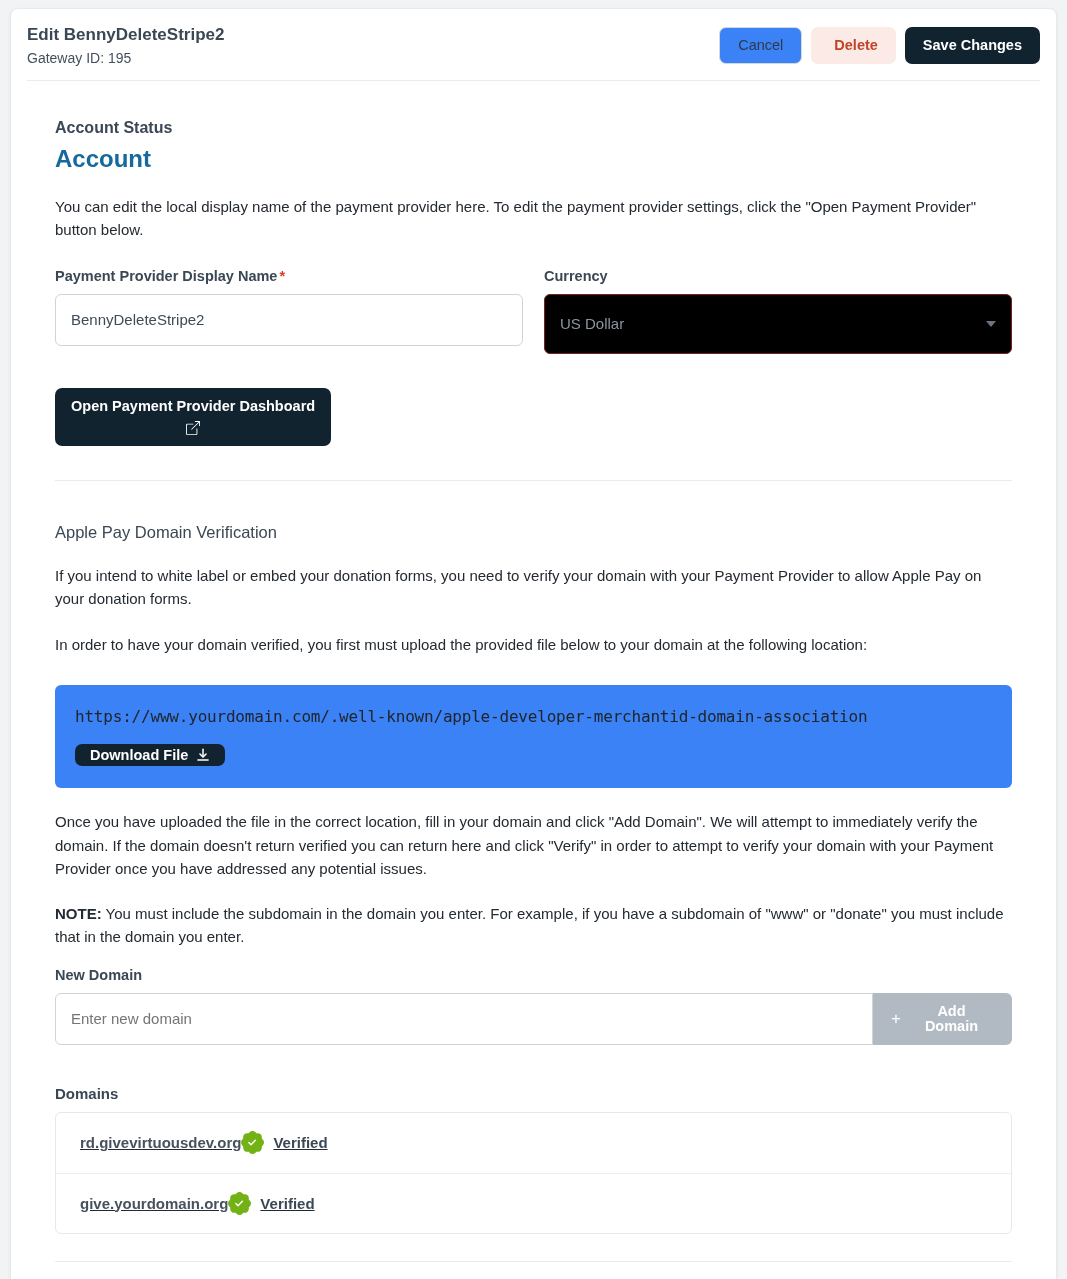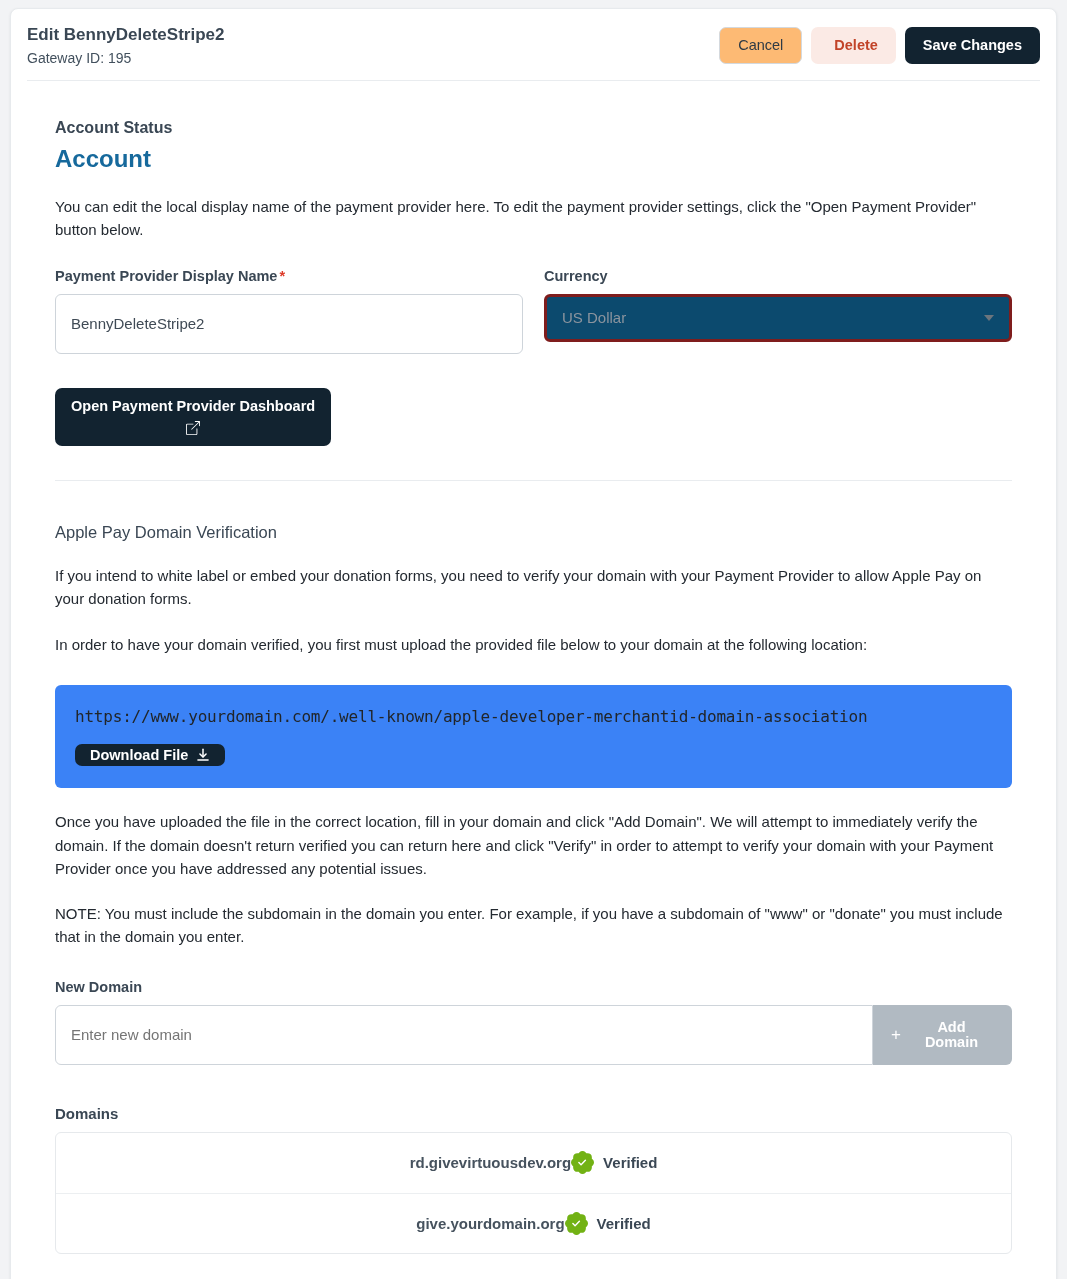--- a/index.html
+++ b/index.html
@@ -28,84 +28,84 @@
   }
   .hdr-title { font-size: 17px; font-weight: bold; color: #3a4754; }
   .hdr-sub { font-size: 14px; color: #42505d; margin-top: 5px; }
   .hdr-actions { display: flex; gap: 9px; }
   .btn {
     border: none; cursor: pointer; border-radius: 7px;
     font-family: "Liberation Sans", sans-serif;
     font-size: 14.5px; padding: 10px 18px; line-height: 1;
     display: inline-flex; align-items: center; gap: 8px;
   }
-  .btn-outline { background: #fdba74; border: 1px solid #d4d9de; color: #2e3a45; }
+  .btn-outline { background: #3b82f6; border: 1px solid #d4d9de; color: #2e3a45; }
   .btn-danger-soft { background: #fbeae5; color: #c24328; font-weight: bold; padding-left: 23px; }
   .btn-dark { background: #122330; color: #ffffff; font-weight: bold; }
   .hdr-divider { border: none; border-top: 1px solid #e9ecef; margin: 0 16px; }
   
   .card-body { padding: 38px 44px 0 44px; flex: 1; }
   .section-label { font-size: 16px; font-weight: bold; color: #3a4754; }
   .status-value { font-size: 24px; font-weight: bold; color: #16699c; margin-top: 8px; }
   p.copy { font-size: 15px; line-height: 1.55; color: #242a31; margin-top: 22px; }
   
   .form-row { display: grid; grid-template-columns: 1fr 1fr; column-gap: 21px; margin-top: 26px; }
   .field-label { font-size: 14.5px; font-weight: bold; color: #3a4754; display: block; }
   .req { color: #dd3b2a; margin-left: 2px; }
   .text-input {
-    margin-top: 10px; width: 100%; height: 60px;
+    margin-top: 10px; width: 100%; height: 52px;
     border: 1px solid #ced4da; border-radius: 6px;
     padding: 0 15px; font-size: 15px; color: #3f4a55;
     font-family: "Liberation Sans", sans-serif;
     background: #fff; outline: none;
   }
   .select-disabled {
-    margin-top: 10px; width: 100%; height: 48px;
-    border: 3px solid #7f1d1d; border-radius: 6px;
-    background: #0c4a6e; color: #8b949e; font-size: 15px;
+    margin-top: 10px; width: 100%; height: 60px;
+    border: 1px solid #7f1d1d; border-radius: 6px;
+    background: #000000; color: #8b949e; font-size: 15px;
     display: flex; align-items: center; justify-content: space-between;
     padding: 0 15px; cursor: default;
   }
   .caret-down {
     width: 0; height: 0; border-left: 5px solid transparent;
     border-right: 5px solid transparent; border-top: 6px solid #6c757d;
   }
   .dashboard-btn { margin-top: 34px; padding: 11px 16px; flex-direction: column; }
   .divider { border: none; border-top: 1px solid #e9ecef; margin: 34px 0 0 0; }
   
   .ap-heading { font-size: 16.5px; font-weight: normal; color: #3a4754; margin-top: 42px; }
   .code-block {
     background: #3b82f6; border-radius: 6px;
     margin-top: 29px; padding: 22px 20px 22px 20px;
   }
   .code-url {
     font-family: "DejaVu Sans Mono", monospace;
     font-size: 16px; color: #212529; letter-spacing: -0.2px;
   }
   .download-btn { margin-top: 18px; padding: 4px 15px; }
-  .note-strong { font-weight: normal; }
-  
-  .nd-label { margin-top: 30px; }
+  .note-strong { font-weight: bold; }
+  
+  .nd-label { margin-top: 18px; }
   .input-group { display: flex; margin-top: 10px; }
   .input-group .text-input {
     margin-top: 0; flex: 1;
     border-top-right-radius: 0; border-bottom-right-radius: 0;
   }
   .add-domain-btn {
     background: #b1bac2; color: #ffffff; font-weight: bold;
     border-radius: 0 6px 6px 0; width: 139px; justify-content: center;
     font-size: 14.5px; cursor: default;
   }
   .plus-glyph { font-size: 17px; font-weight: normal; line-height: 0; }
   
   .domains-label { margin-top: 40px; font-size: 15px; }
   .domains-box { border: 1px solid #e6e9ec; border-radius: 6px; margin-top: 10px; }
   .domain-row {
-    display: flex; align-items: center; justify-content: center;
-    padding: 0 24px; height: 60px;
+    display: flex; align-items: center; justify-content: flex-start;
+    padding: 0 24px; height: 60px; text-decoration: underline;
   }
   .domain-row + .domain-row { border-top: 1px solid #eceff1; }
   .domain-name { font-size: 15px; font-weight: bold; color: #46525e; }
   .verify-cell { display: flex; align-items: center; gap: 9px; }
   .verify-text { font-size: 15px; font-weight: bold; color: #3a4754; }
   .badge-icon svg { display: block; }
   
   .bottom-divider { margin-top: 27px; }
   .save-full {
     width: 100%; height: 47px; justify-content: center;

